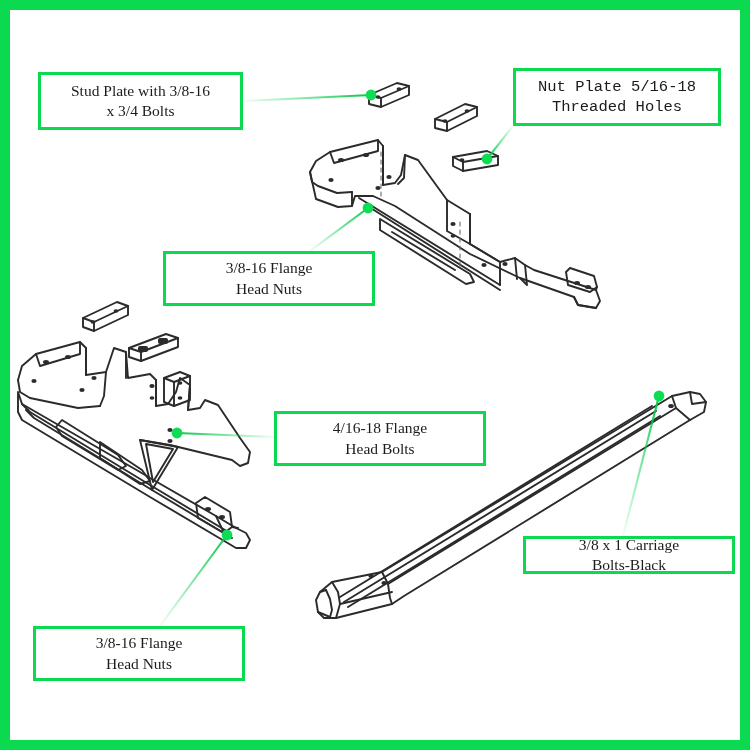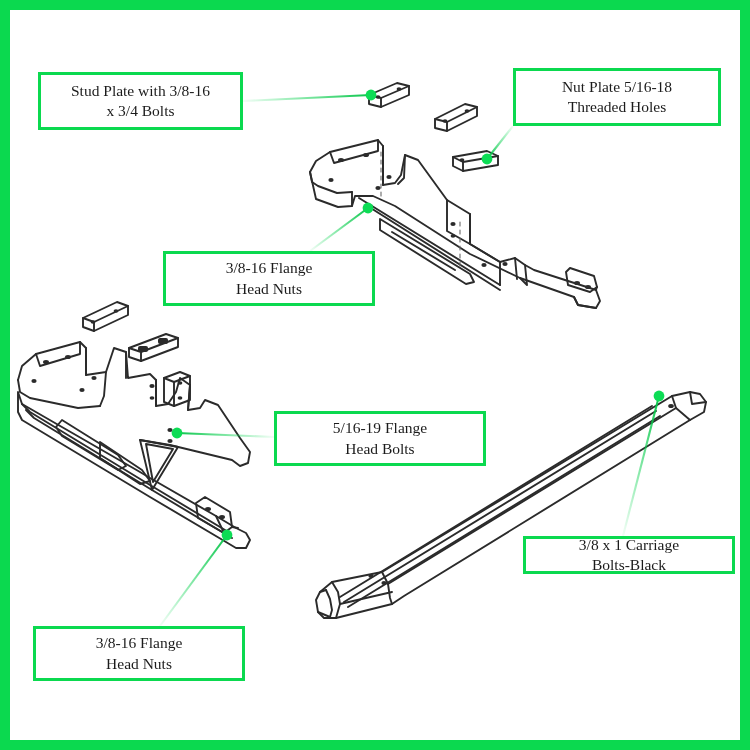--- a/index.html
+++ b/index.html
@@ -248,32 +248,32 @@
       <circle cx="659" cy="396" r="5.4"></circle>
       <circle cx="227" cy="535" r="5.4"></circle>
     </g>
   </svg>
 
   <div class="callout" style="left:38px;top:72px;width:205px;height:58px;">
     <span>Stud Plate with 3/8-16
 x 3/4 Bolts</span>
   </div>
 
-  <div class="callout" style="left:513px;top:68px;width:208px;height:58px;">
+  <div class="callout" style="left:513px;top:68px;width:208px;height:58px;font-family:Liberation Mono, monospace;">
     <span>Nut Plate 5/16-18
 Threaded Holes</span>
   </div>
 
   <div class="callout" style="left:163px;top:251px;width:212px;height:55px;">
     <span>3/8-16 Flange
 Head Nuts</span>
   </div>
 
   <div class="callout" style="left:274px;top:411px;width:212px;height:55px;">
-    <span>5/16-19 Flange
+    <span>4/16-18 Flange
 Head Bolts</span>
   </div>
 
   <div class="callout" style="left:523px;top:536px;width:212px;height:38px;">
     <span>3/8 x 1 Carriage
 Bolts-Black</span>
   </div>
 
   <div class="callout" style="left:33px;top:626px;width:212px;height:55px;">
     <span>3/8-16 Flange

